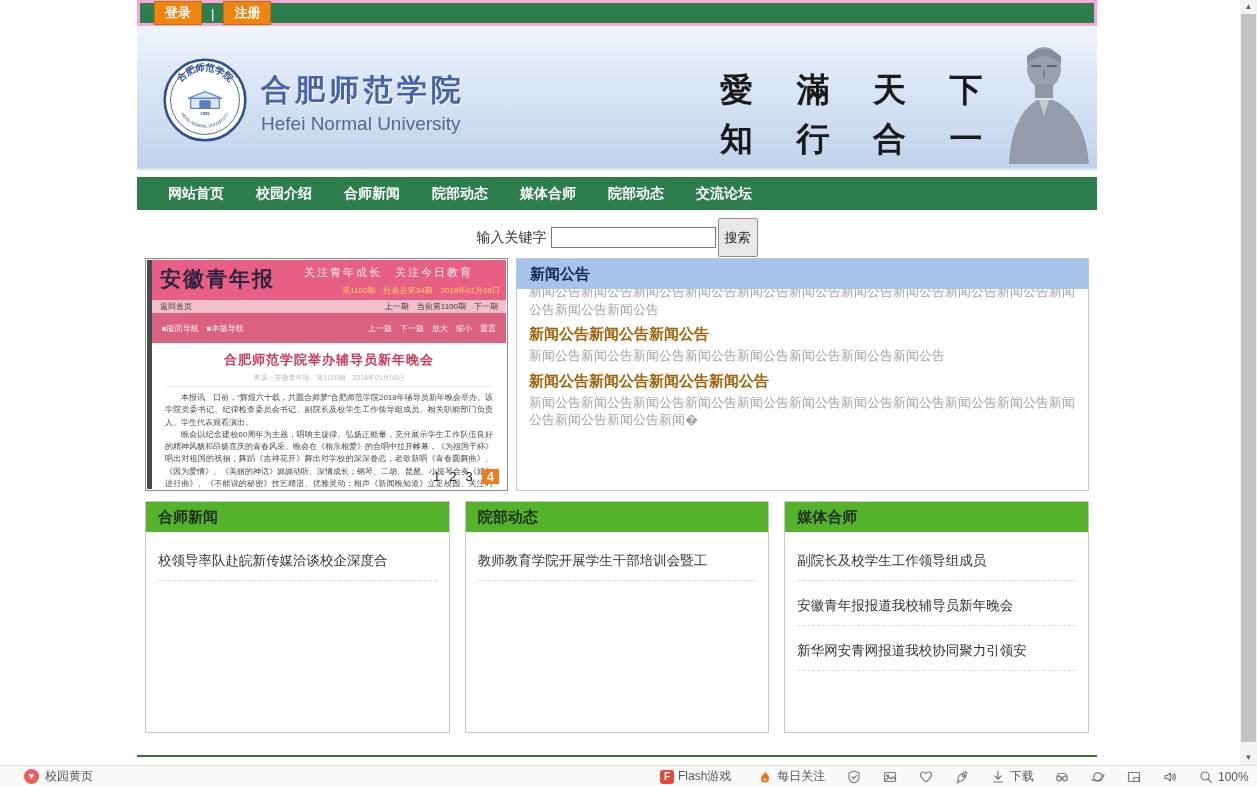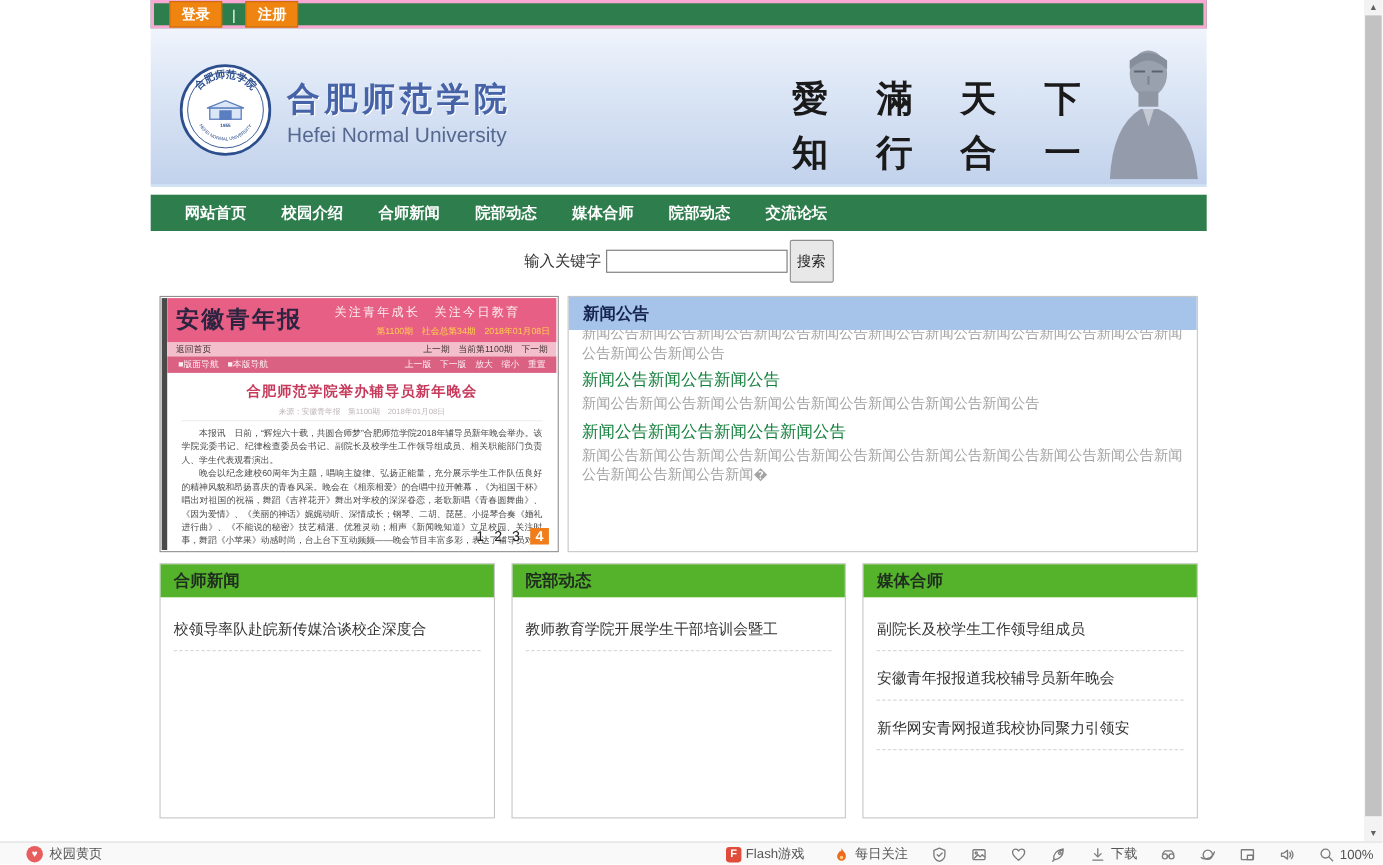--- a/index.html
+++ b/index.html
@@ -40,35 +40,35 @@
 
   
   .search-row { margin-top:15px; height:25px; display:flex; justify-content:center;
     align-items:center; font-size:14px; color:#333; }
   .search-row input { width:165px; height:21px; border:1px solid #767676;
     margin-left:4px; padding:0 4px; font-size:13px; }
   .search-btn { margin-left:2px; height:39px; font-size:13px; padding:0 6px;
     background:#e8e8e8; border:1px solid #8f8f8f; border-radius:2px; color:#222; cursor:pointer; }
 
   
-  .main-row { display:flex; margin-top:19px; padding:0 8px; gap:8px; }
+  .main-row { display:flex; margin-top:8px; padding:0 8px; gap:8px; }
 
   
   .carousel { position:relative; width:363px; height:233px; border:1px solid #8f8f8f;
     background:#fff; padding:1px; flex:none; }
   .paper { width:100%; height:100%; overflow:hidden; background:#fff; border-left:5px solid #4a4a4a; }
   .paper-bar1 { position:relative; height:40px; background:#e75f84; }
   .masthead { position:absolute; left:8px; top:5px; font-size:21px; font-weight:900;
     color:#2c2440; letter-spacing:2px; }
   .tagline { position:absolute; left:152px; top:5px; font-size:11px; color:#fdeef2;
     letter-spacing:2px; }
   .issue-info { position:absolute; right:6px; top:25px; font-size:8px; color:#ffd24d; }
   .paper-bar2 { height:13px; background:#f3bfcc; display:flex; justify-content:space-between;
     align-items:center; padding:0 8px; font-size:8px; color:#433; }
-  .paper-bar3 { height:15px; background:#db6183; display:flex; justify-content:space-between;
+  .paper-bar3 { height:30px; background:#db6183; display:flex; justify-content:space-between;
     align-items:center; padding:0 10px; font-size:8px; color:#fcecf0; }
   .paper-body { padding:8px 13px 0; }
   .paper-title { text-align:center; font-size:13px; font-weight:bold; color:#c73a5c;
     letter-spacing:1px; }
   .paper-byline { text-align:center; font-size:7px; color:#c0b6ba; margin:4px 0 5px;
     filter:blur(0.3px); border-bottom:1px solid #eee; padding-bottom:3px; }
   .paper-par { font-size:8px; line-height:12.3px; color:#4a4a4a; text-align:justify;
     text-indent:2em; filter:blur(0.35px); }
   .pager { position:absolute; right:8px; bottom:6px; display:flex; gap:9px;
     align-items:center; font-size:13px; color:#222; }
@@ -76,21 +76,21 @@
   .pager .active { background:#f07d1a; color:#fff; padding:0 5px; font-weight:bold; }
 
   
   .news-panel { flex:1; height:233px; border:1px solid #c6c6c6; background:#fff;
     overflow:hidden; }
   .news-head { height:30px; background:#a6c3ea; display:flex; align-items:center;
     padding-left:13px; font-size:15px; font-weight:bold; color:#16254f; }
   .news-body { padding:0 12px; overflow:hidden; }
   .news-text { font-size:13px; color:#a3a3a3; line-height:1.35; cursor:pointer; }
   .news-text.first { margin-top:-6px; }
-  .news-title { font-size:15px; color:#15803d; font-weight:normal; margin:7px 0 3px; cursor:pointer; }
+  .news-title { font-size:15px; color:#a16207; font-weight:bold; margin:7px 0 3px; cursor:pointer; }
 
   
   .panels-row { display:flex; margin-top:10px; padding:0 8px; gap:15px; }
   .panel { flex:1; height:232px; border:1px solid #c6c6c6; background:#fff; }
   .panel-head { height:30px; background:#54b32b; display:flex; align-items:center;
     padding-left:12px; font-size:15px; font-weight:bold; color:#1f2d1f; }
   .panel-body { padding:4px 12px 0; }
   .panel-item { font-size:13.5px; color:#333; padding:16px 0 10px;
     border-bottom:1px dashed #d9d9d9; cursor:pointer; }
 

